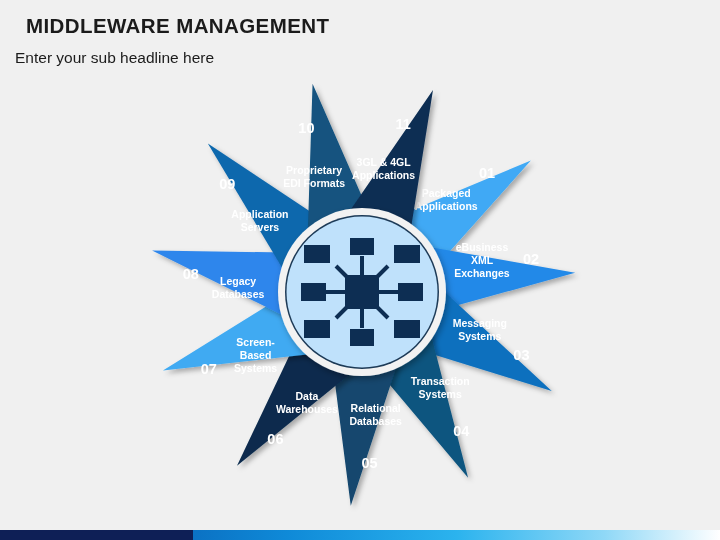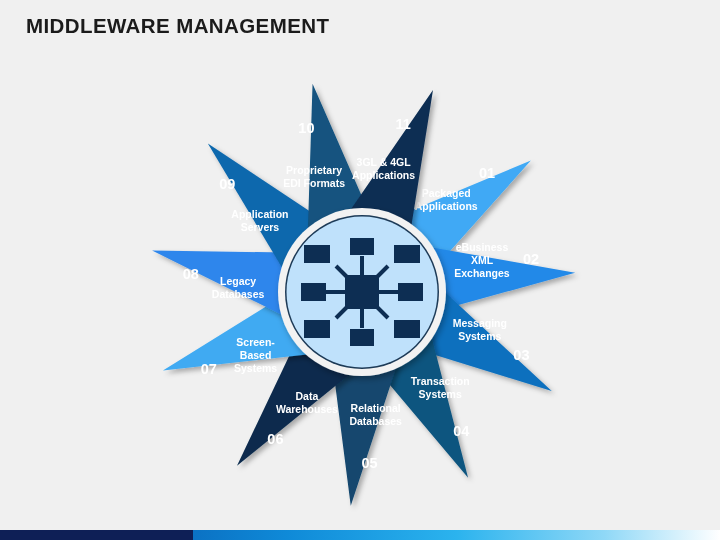--- a/index.html
+++ b/index.html
@@ -86,20 +86,21 @@
     height: 10px;
     background: linear-gradient(to right, #0b72c4 0%, #0f8ad8 18%, #2bb3ee 50%, #8fd8f7 78%, #ffffff 100%);
   }
 </style>
 </head>
 <body>
 
 <div id="slide">
 
   <div id="title">MIDDLEWARE MANAGEMENT</div>
+  <div id="subtitle">Enter your sub headline here</div>
 
   <svg id="wheel" viewBox="0 0 720 540">
     <defs>
       <filter id="petalShadow" x="-30%" y="-30%" width="180%" height="180%">
         <feDropShadow dx="3" dy="3" stdDeviation="2.4" flood-color="#000000" flood-opacity="0.30"></feDropShadow>
       </filter>
       <filter id="circleShadow" x="-30%" y="-30%" width="180%" height="180%">
         <feDropShadow dx="2" dy="3" stdDeviation="3" flood-color="#000000" flood-opacity="0.30"></feDropShadow>
       </filter>
     </defs>

